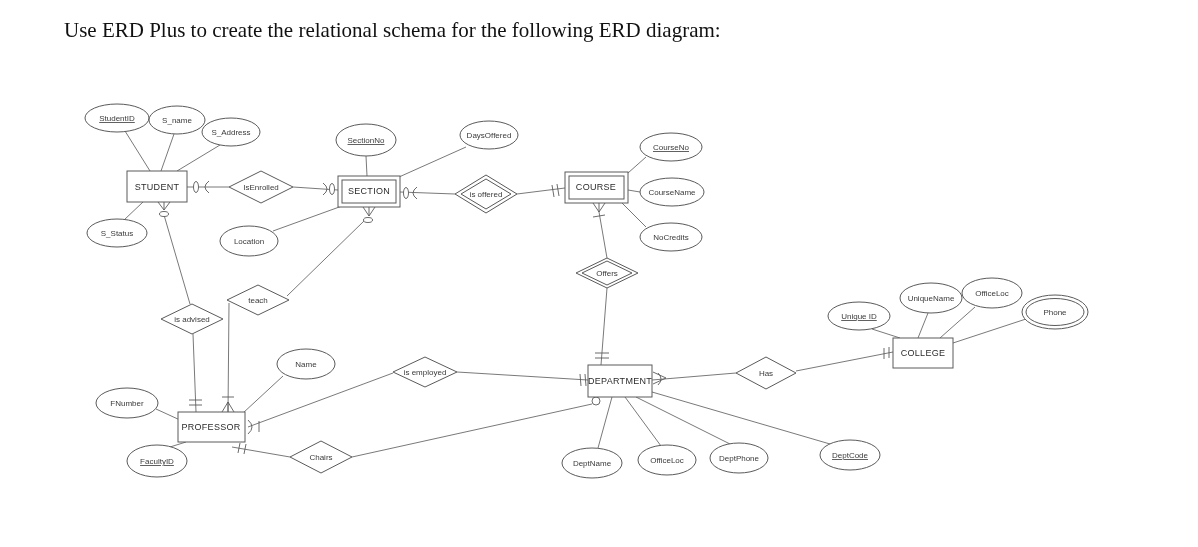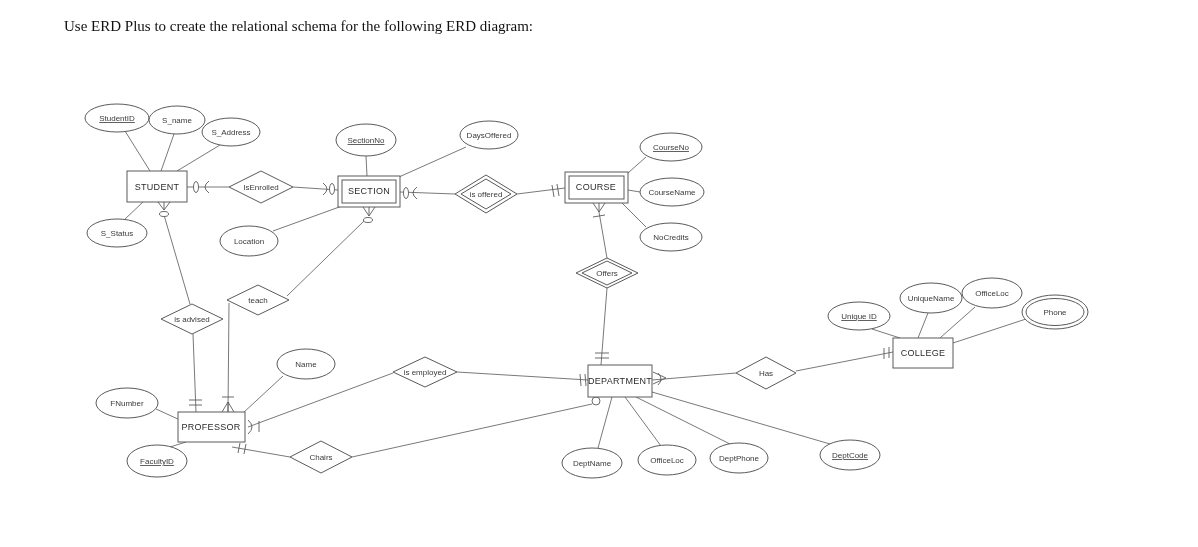--- a/index.html
+++ b/index.html
@@ -1,19 +1,19 @@
 <!DOCTYPE html>
 <html><head>
 <meta charset="utf-8">
 <style>
   html,body{margin:0;padding:0;background:#ffffff;}
   .page{position:relative;width:1198px;height:547px;background:#fff;overflow:hidden;
         font-family:"Liberation Sans",sans-serif;}
   .title{position:absolute;left:64px;top:18px;font-family:"Liberation Serif",serif;
-         font-size:15px;color:#111;white-space:nowrap;}
+         font-size:21px;color:#111;white-space:nowrap;}
   svg{position:absolute;left:0;top:0;}
   svg .shape{fill:#ffffff;stroke:#5a5a5a;stroke-width:1;}
   svg .conn{stroke:#6a6a6a;stroke-width:0.9;fill:none;}
   svg .mark{stroke:#5a5a5a;stroke-width:0.9;fill:none;}
   svg .markfill{fill:#ffffff;stroke:#5a5a5a;stroke-width:0.9;}
   svg text{fill:#333;font-family:"Liberation Sans",sans-serif;
            text-anchor:middle;dominant-baseline:middle;}
   svg text.ent{font-size:9px;letter-spacing:.3px;fill:#2b2b2b;}
   svg text.att{font-size:8px;fill:#3a3a3a;}
   svg text.rel{font-size:8px;fill:#3a3a3a;}

